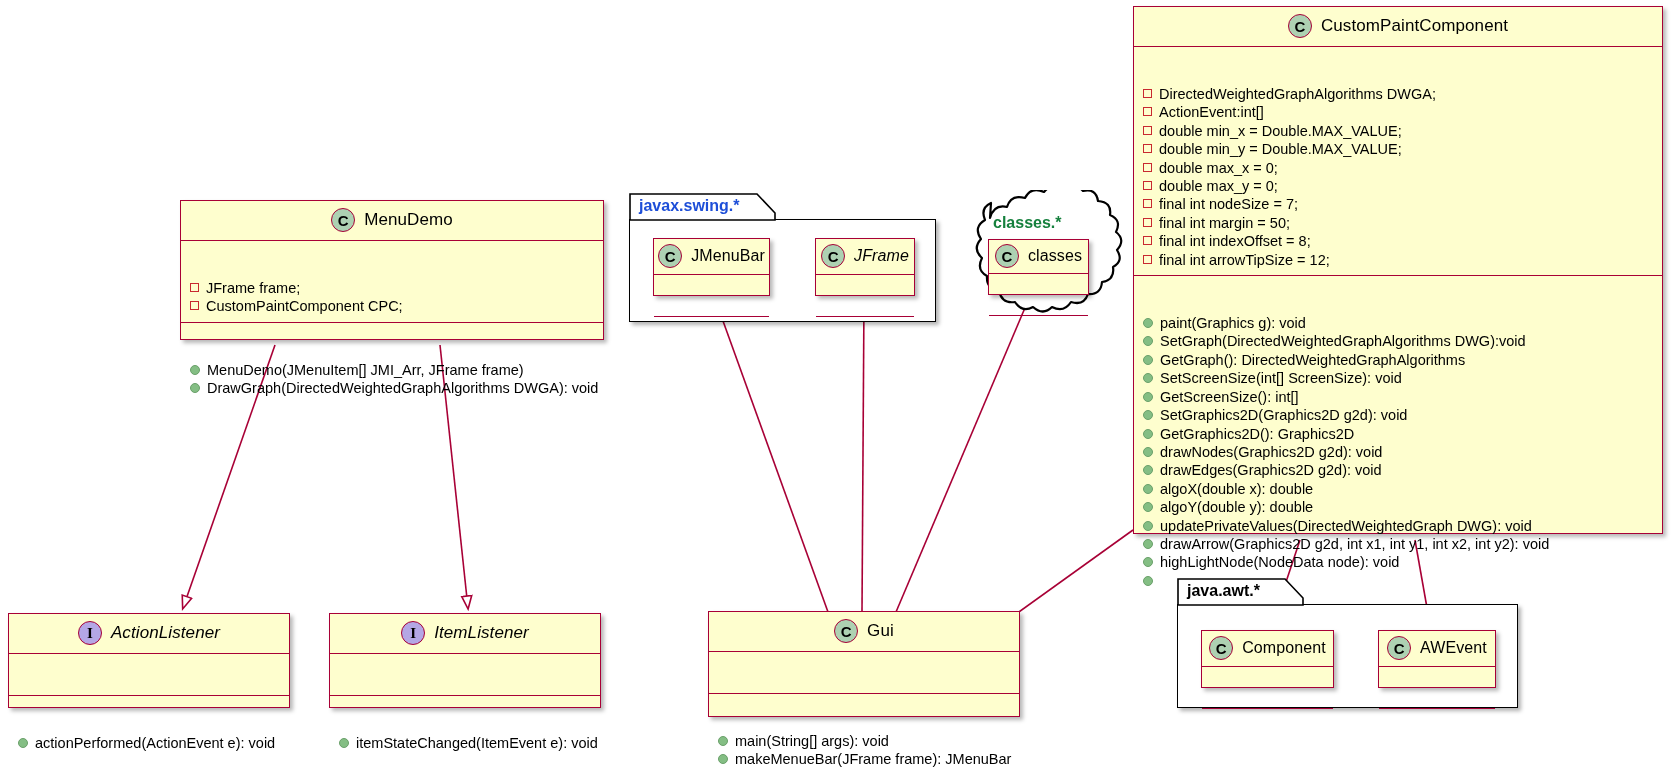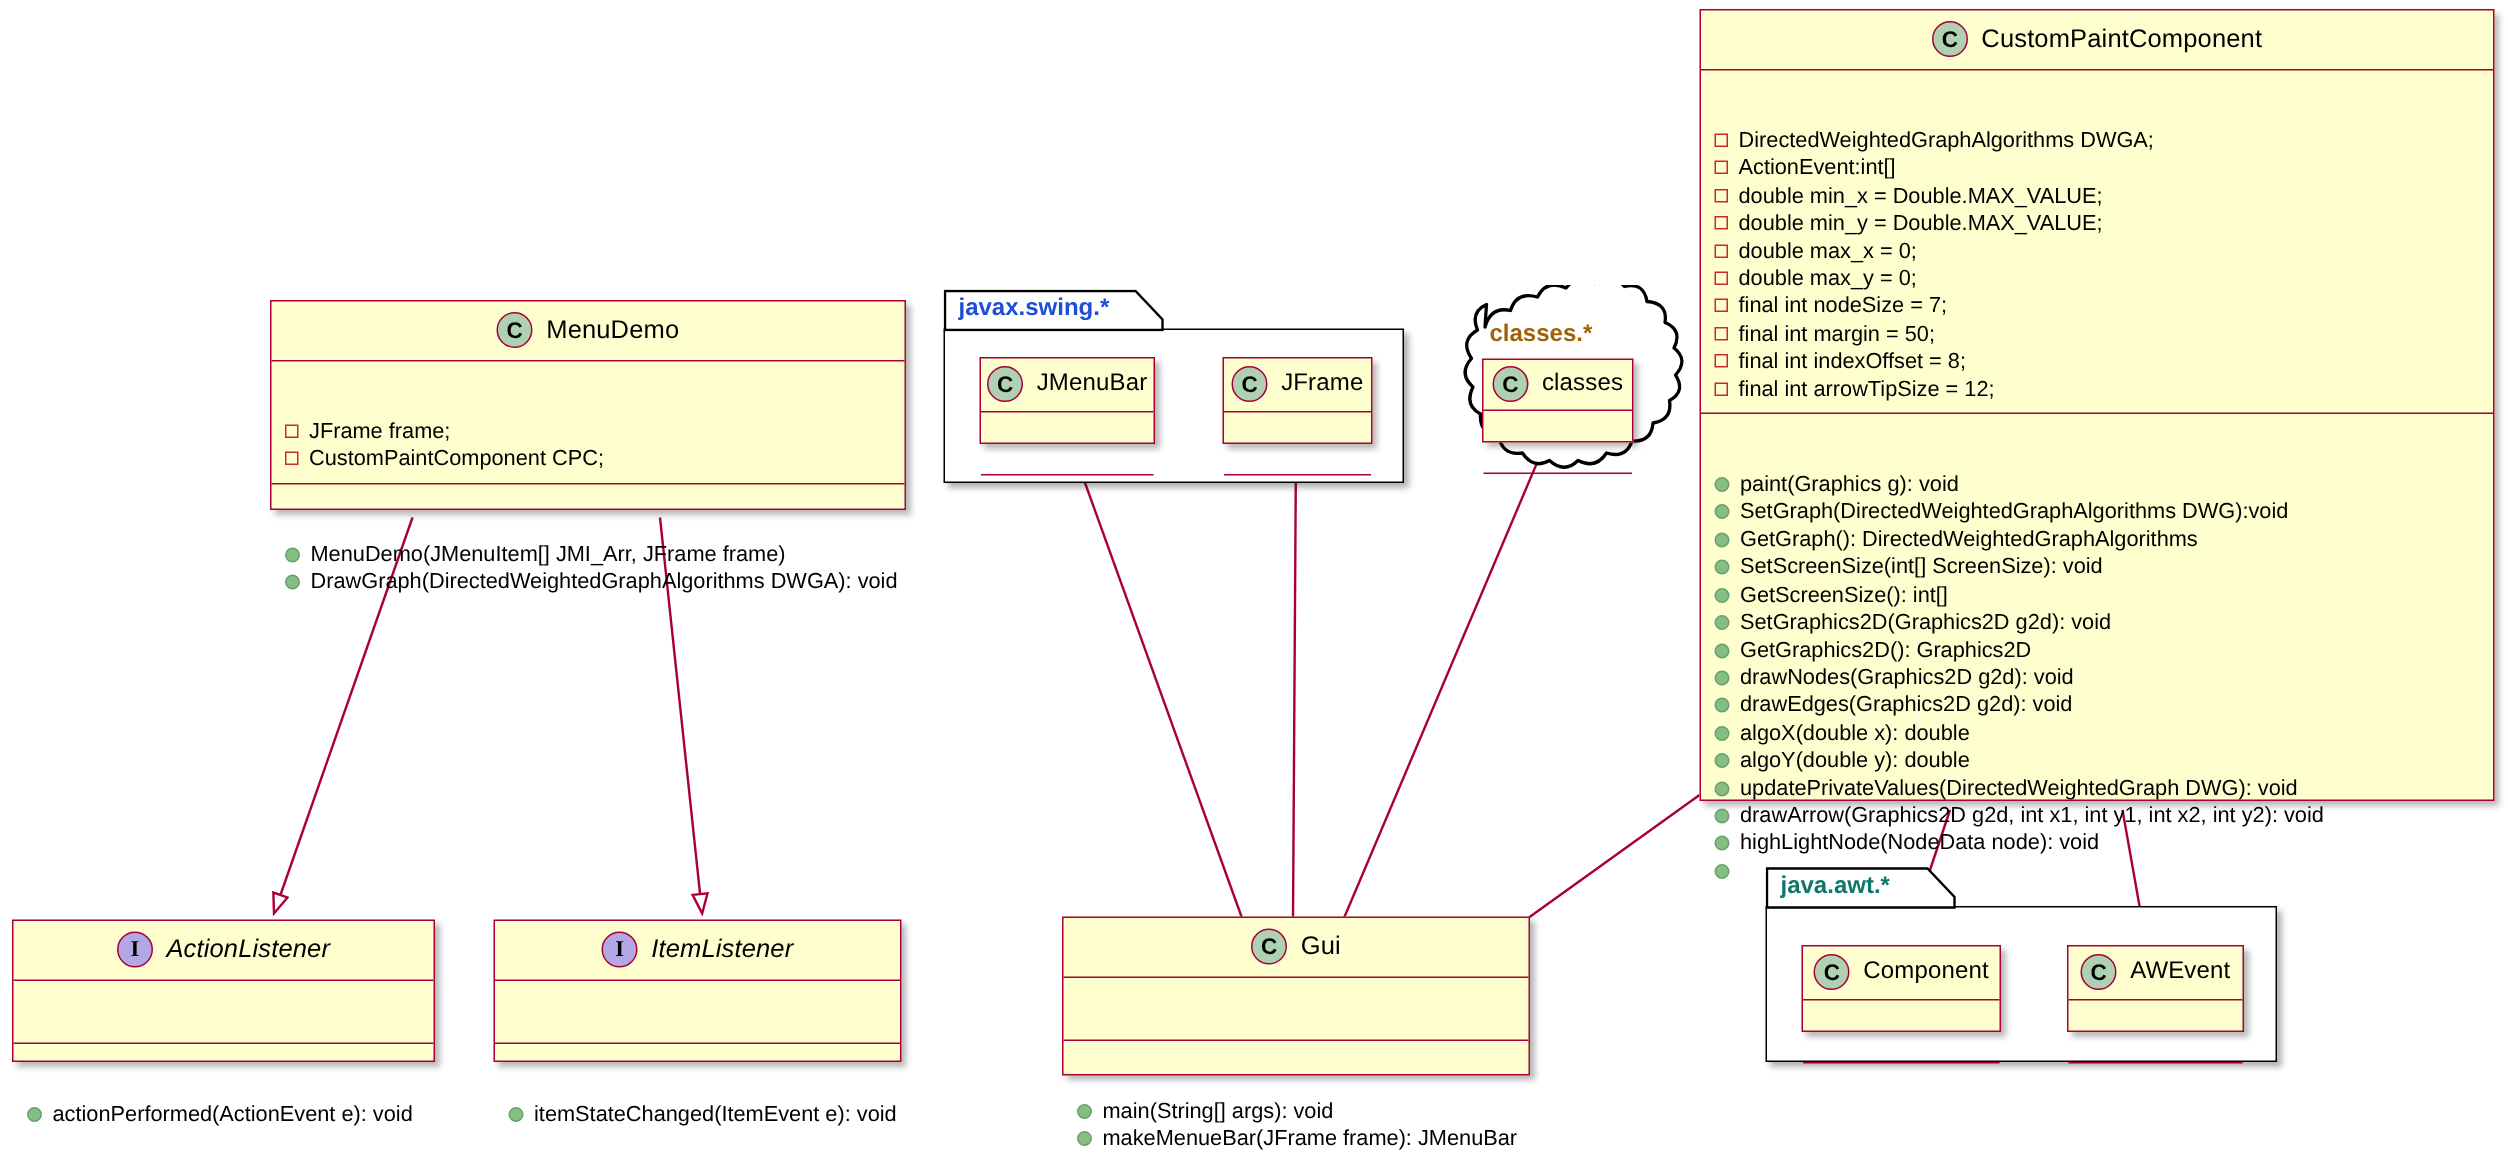--- a/index.html
+++ b/index.html
@@ -70,21 +70,21 @@
     background:#FFFFFF;
     border:1.6px solid #000000;
     box-shadow:3px 3px 4px rgba(0,0,0,.30);
     box-sizing:border-box;
   }
   .tabwrap{position:absolute;z-index:2;}
 
   
   .cloud{position:absolute;z-index:2;}
   .cloud .lbl{
-    position:absolute;font-size:16px;font-weight:bold;color:#a16207;
+    position:absolute;font-size:16px;font-weight:bold;color:#15803d;
     white-space:nowrap;z-index:4;
   }
 </style>
 </head>
 <body>
 
 <div id="canvas">
 
   <svg id="edges" viewBox="0 0 1672 776" xmlns="http://www.w3.org/2000/svg">
     <defs>
@@ -131,21 +131,21 @@
     </svg>
     <span class="lbl" style="left:33px;top:24px;">classes.*</span>
   </div>
 
   <div class="pkg" style="left:1177px;top:604px;width:341px;height:104px;">
   </div>
   <div class="tabwrap" style="left:1177px;top:578px;">
     <svg width="130" height="28" viewBox="0 0 130 28" xmlns="http://www.w3.org/2000/svg">
       <path d="M1,27 L1,1 L108,1 L126,20 L126,27 Z" fill="#FFFFFF" stroke="#000" stroke-width="1.6"></path>
     </svg>
-    <span style="position:absolute;left:10px;top:4px;font-size:16px;font-weight:bold;color:#0f766e;">java.awt.*</span>
+    <span style="position:absolute;left:10px;top:4px;font-size:16px;font-weight:bold;color:#000000;">java.awt.*</span>
   </div>
 
   <div class="uml" style="left:1133px;top:6px;width:530px;height:528px;">
     <div class="hdr">
       <span class="badge c">C</span>
       <span class="title">CustomPaintComponent</span>
     </div>
     <div class="cmp">
       <div class="row">
           <span class="mk-priv"></span>
@@ -283,21 +283,21 @@
       <span class="badge c">C</span>
       <span class="title" style="font-size:16px;">JMenuBar</span>
     </div>
     <div class="cmp empty"></div>
     <div class="cmp empty"></div>
   </div>
 
   <div class="uml" style="left:815px;top:238px;width:100px;height:58px;">
     <div class="hdr" style="padding:5px 9px 6px 9px;">
       <span class="badge c">C</span>
-      <span class="title" style="font-size:16px;">JFrame</span>
+      <span class="title" style="font-size:16px;font-style:italic;">JFrame</span>
     </div>
     <div class="cmp empty"></div>
     <div class="cmp empty"></div>
   </div>
 
   <div class="uml" style="left:988px;top:239px;width:101px;height:56px;">
     <div class="hdr" style="padding:4px 8px 5px 8px;">
       <span class="badge c">C</span>
       <span class="title" style="font-size:16px;">classes</span>
     </div>

